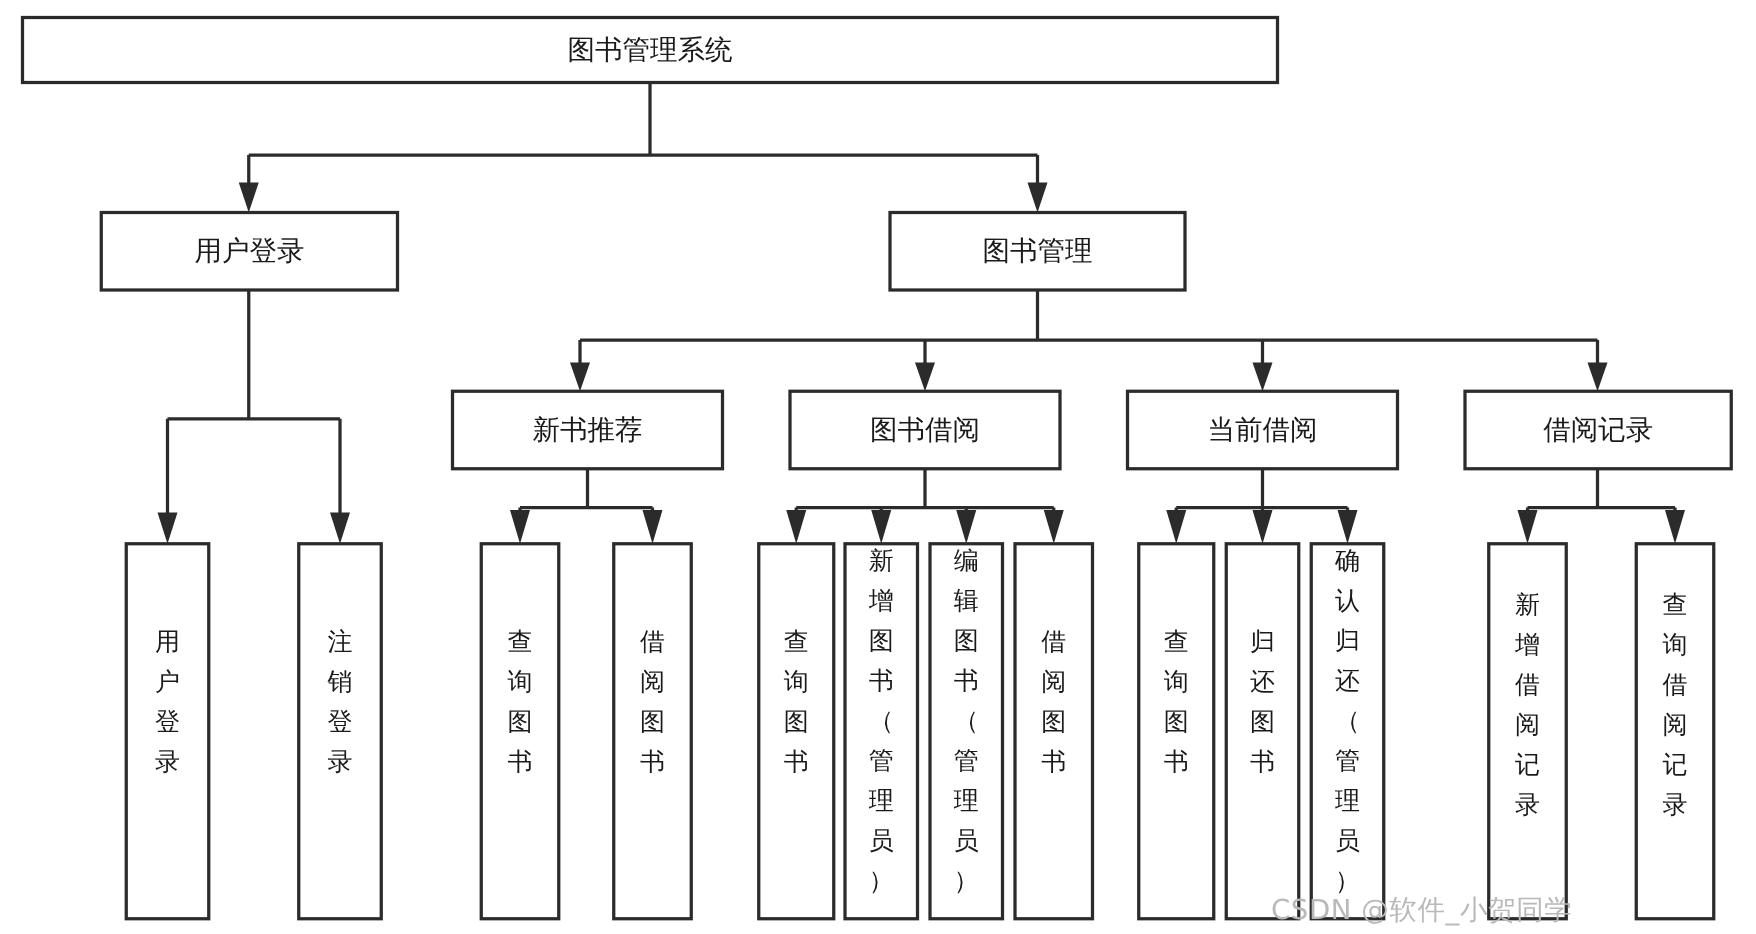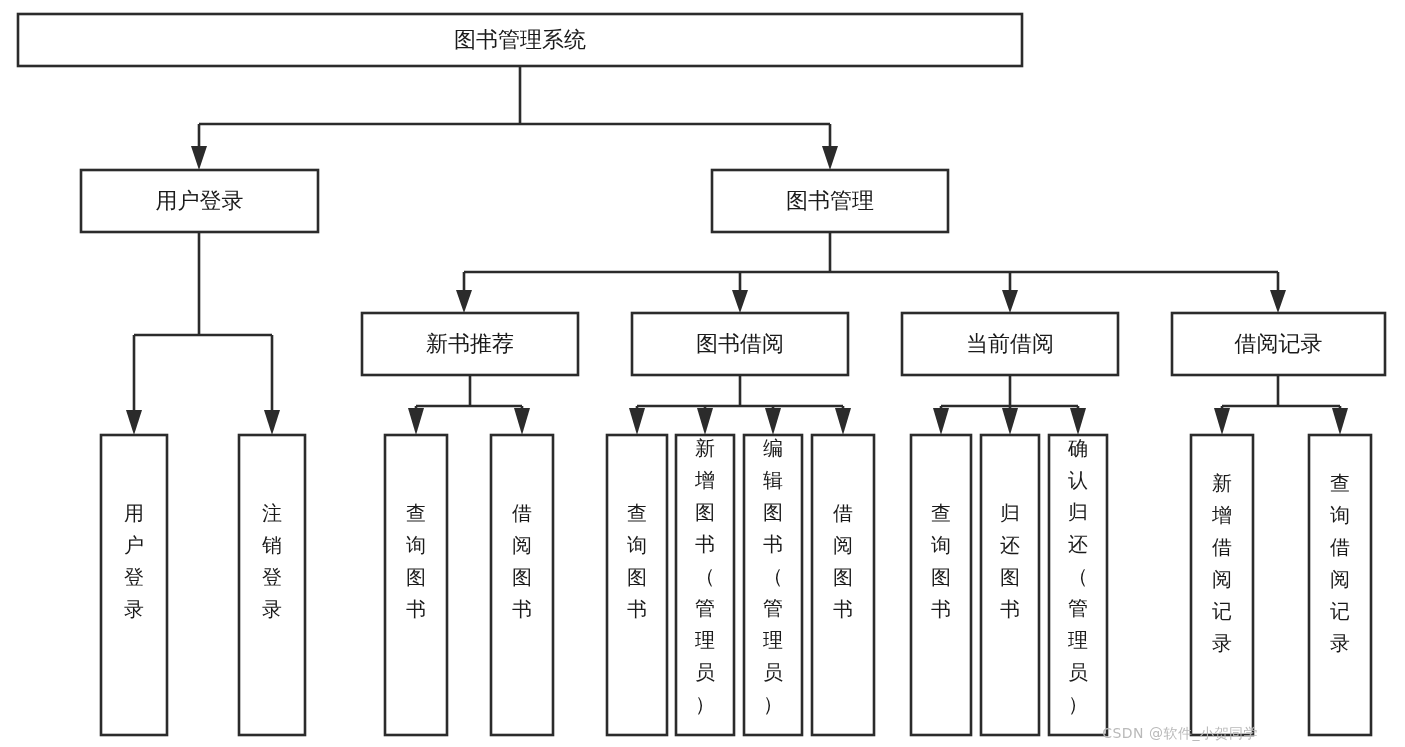--- a/index.html
+++ b/index.html
@@ -53,21 +53,21 @@
     font-family: "DejaVu Sans", "Liberation Sans", sans-serif;
     font-size: 20px;
     fill: #1a1a1a;
     text-anchor: middle;
   }
   .watermark {
     position: absolute;
     right: 8px;
     bottom: 4px;
     font-family: "DejaVu Sans", "Liberation Sans", sans-serif;
-    font-size: 14px;
+    font-size: 22px;
     color: #b9b9b9;
     letter-spacing: 0.5px;
     user-select: none;
   }
 </style>
 </head>
 <body>
 
 <div id="diagram-root">
 

